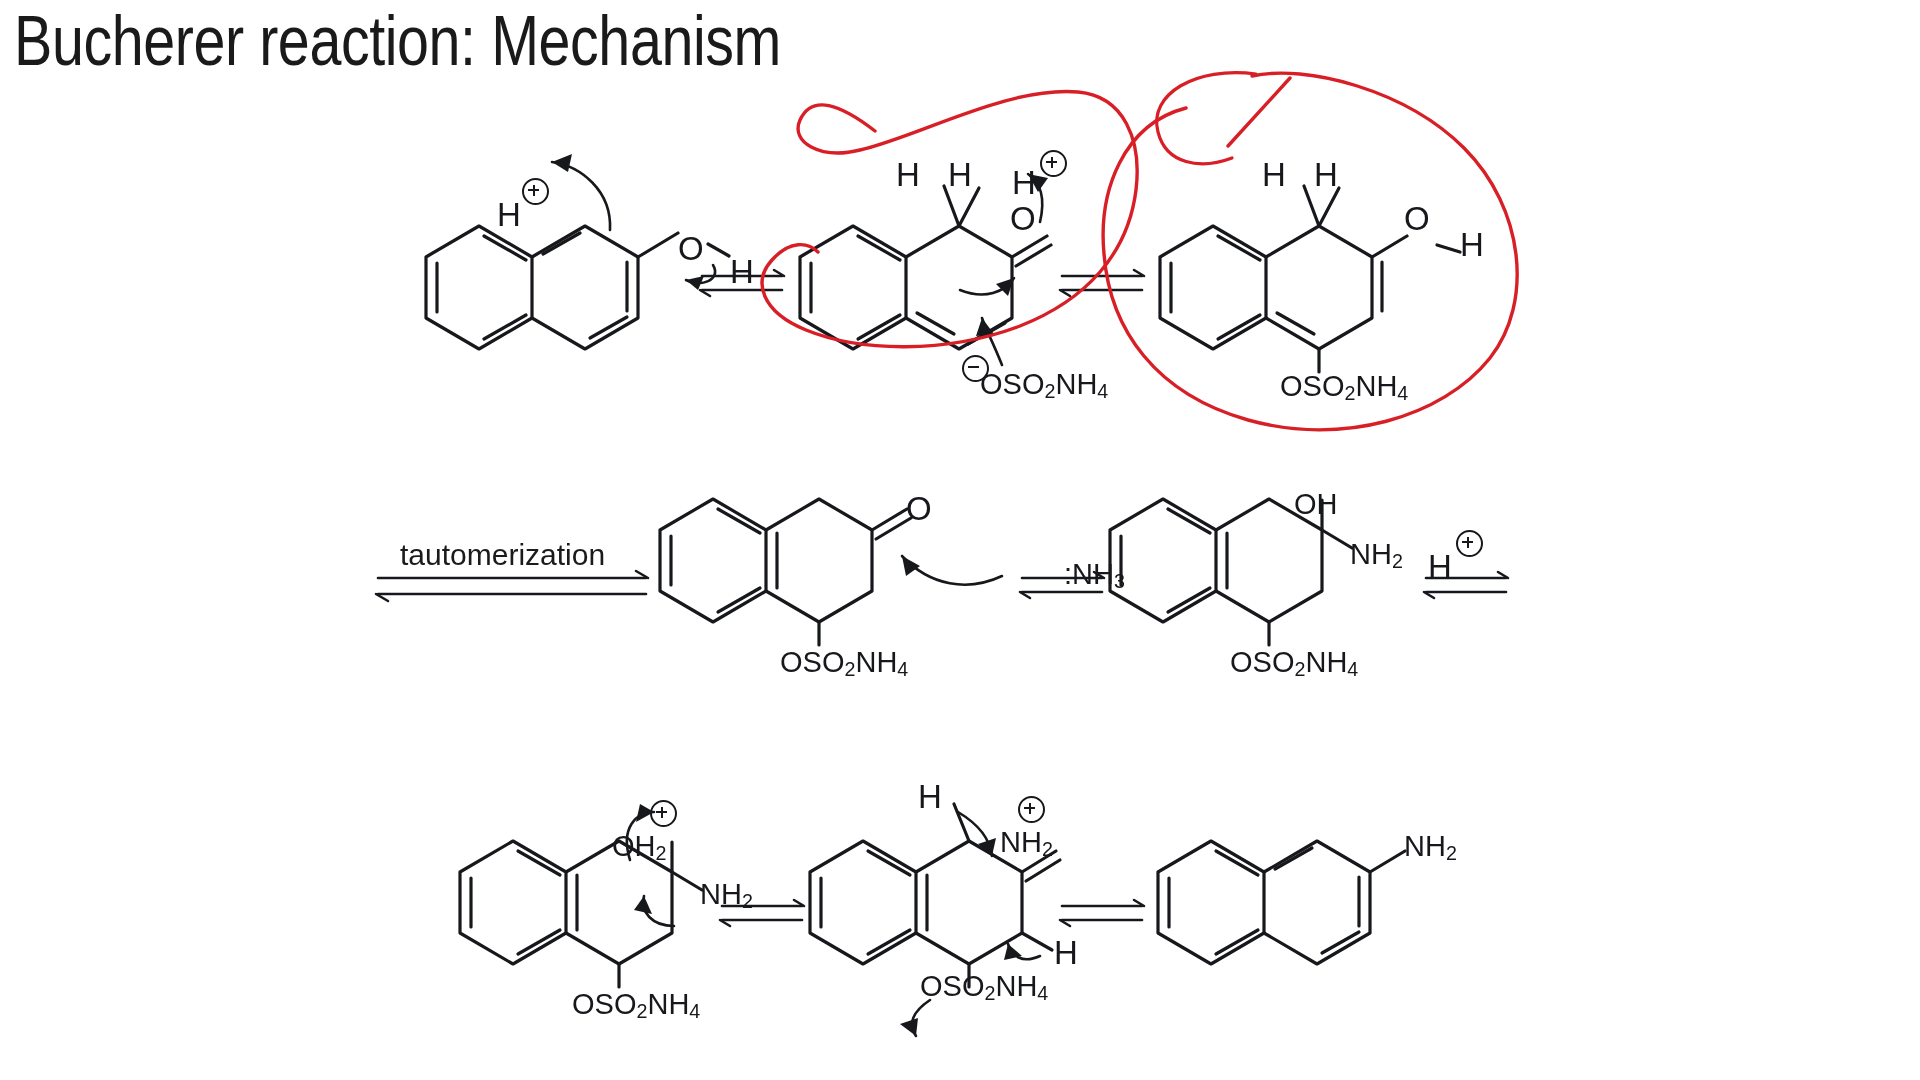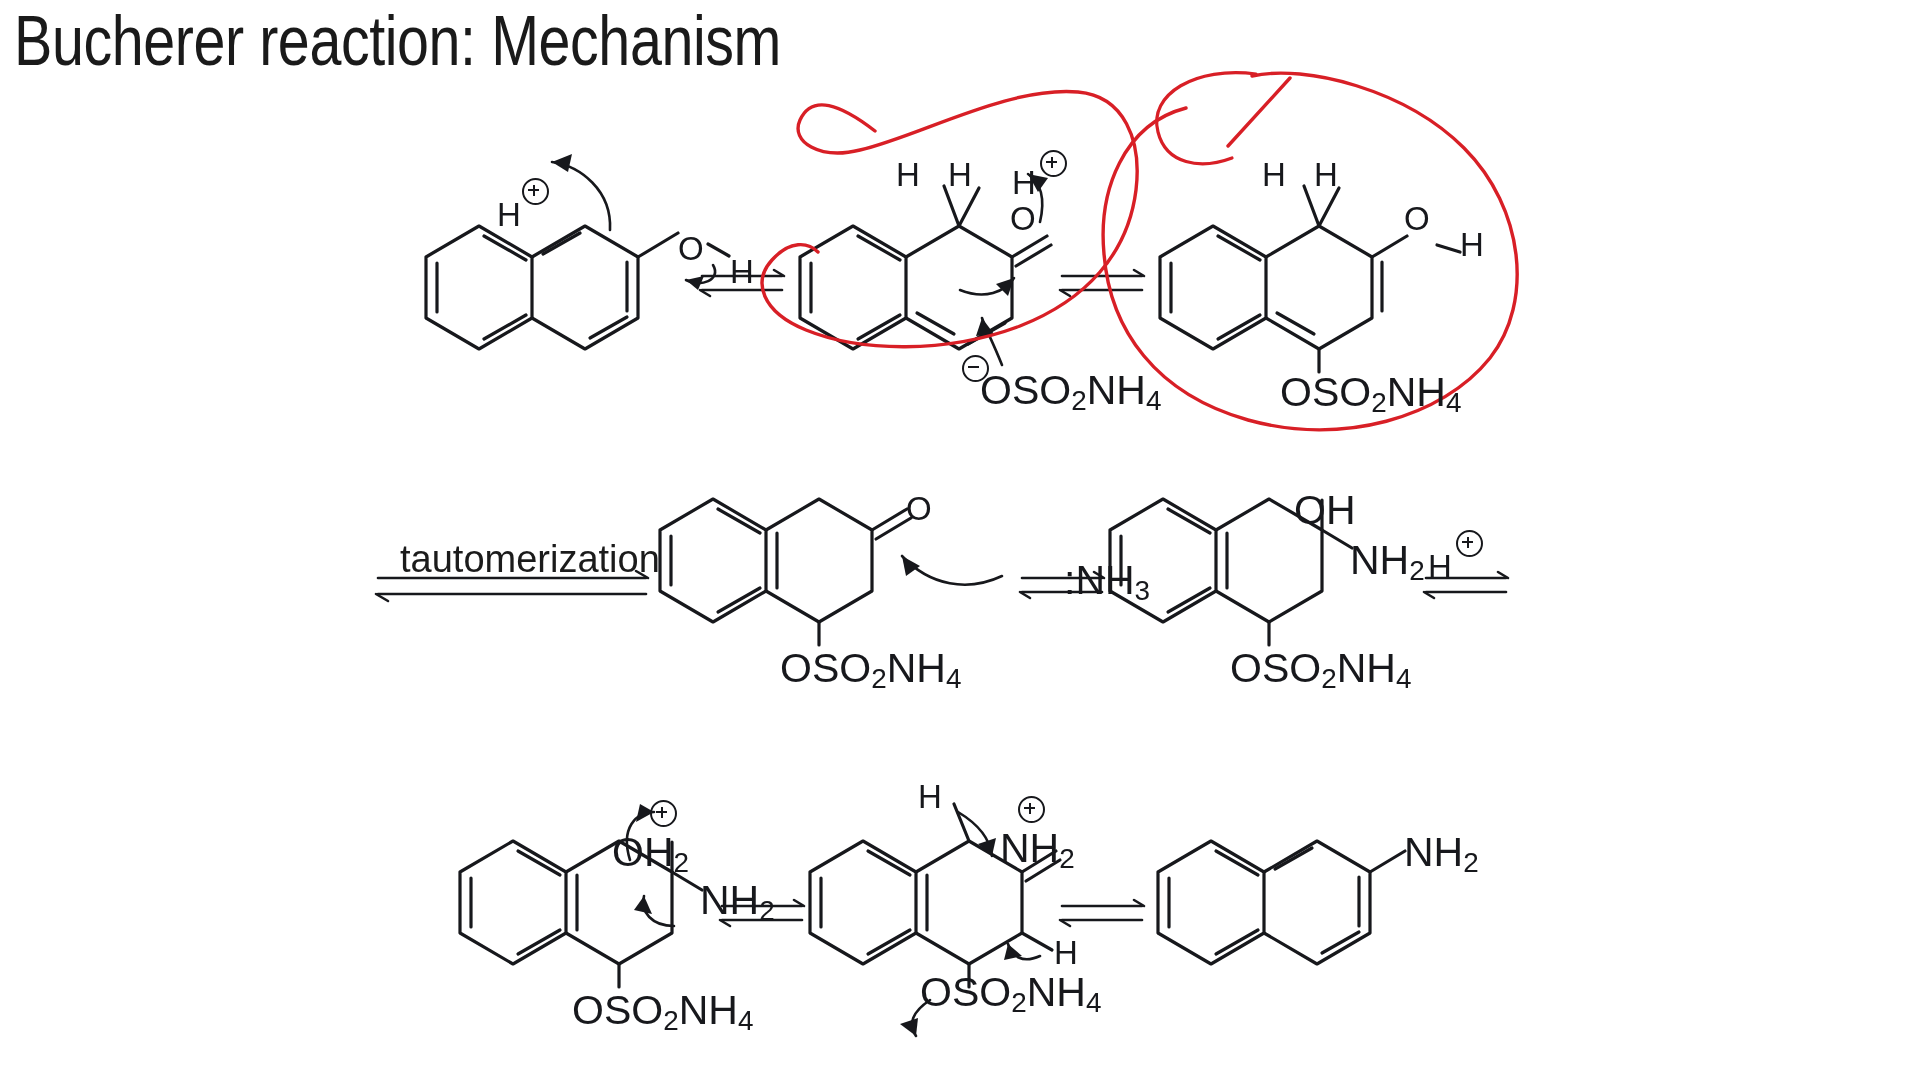--- a/index.html
+++ b/index.html
@@ -17,22 +17,22 @@
     transform:scaleX(0.82);transform-origin:left top;
     color:#1a1a1a;white-space:nowrap;
   }
   svg.layer{position:absolute;left:0;top:0;width:1920px;height:1080px;}
   .lbl{
     position:absolute;font-family:"Liberation Sans",sans-serif;
     color:#17181c;white-space:nowrap;line-height:1;
   }
   .lbl sub{font-size:0.68em;vertical-align:-0.22em;}
   .atom{font-size:33px;}
-  .grp{font-size:41px;}
-  .word{font-size:38px;color:#1b1b1b;}
+  .grp{font-size:29px;}
+  .word{font-size:30px;color:#1b1b1b;}
   .charge{
     position:absolute;width:23px;height:23px;border:2px solid #17181c;
     border-radius:50%;
   }
   .charge::before,.charge::after{
     content:"";position:absolute;background:#17181c;
   }
   .charge.plus::before{left:4px;top:9px;width:11px;height:2px;}
   .charge.plus::after{left:8.5px;top:4.5px;width:2px;height:11px;}
   .charge.minus::before{left:4px;top:9px;width:11px;height:2px;}

